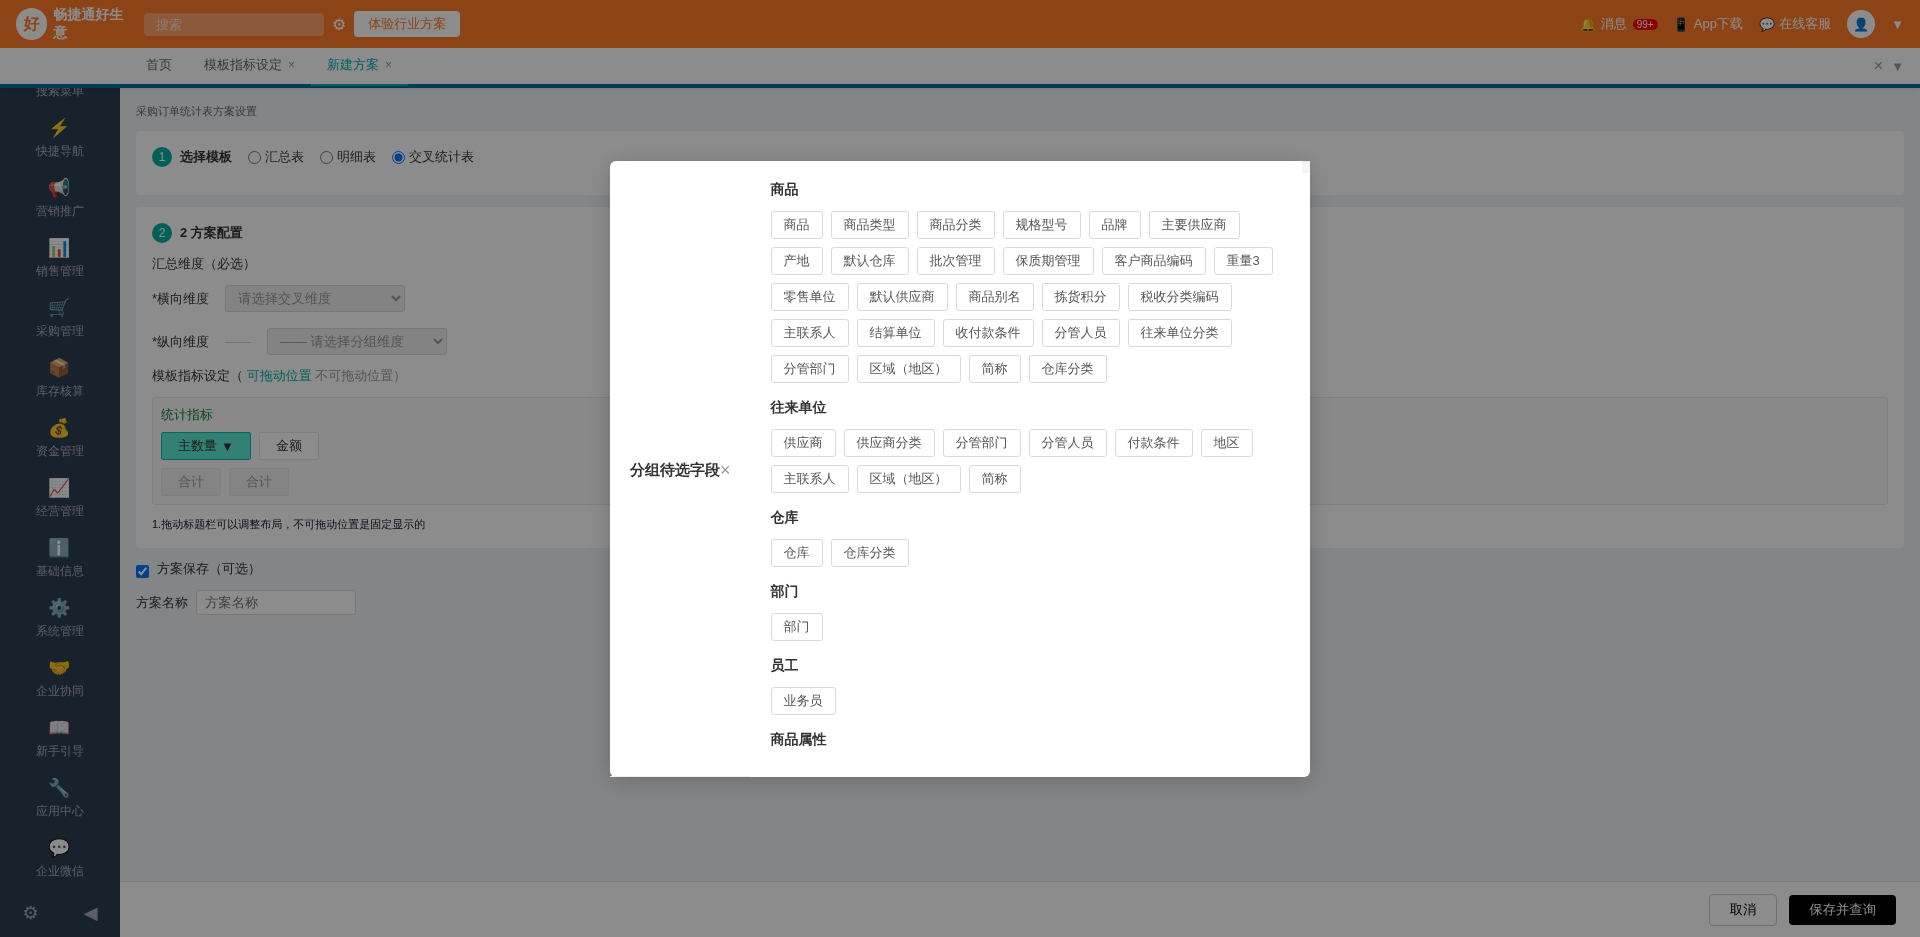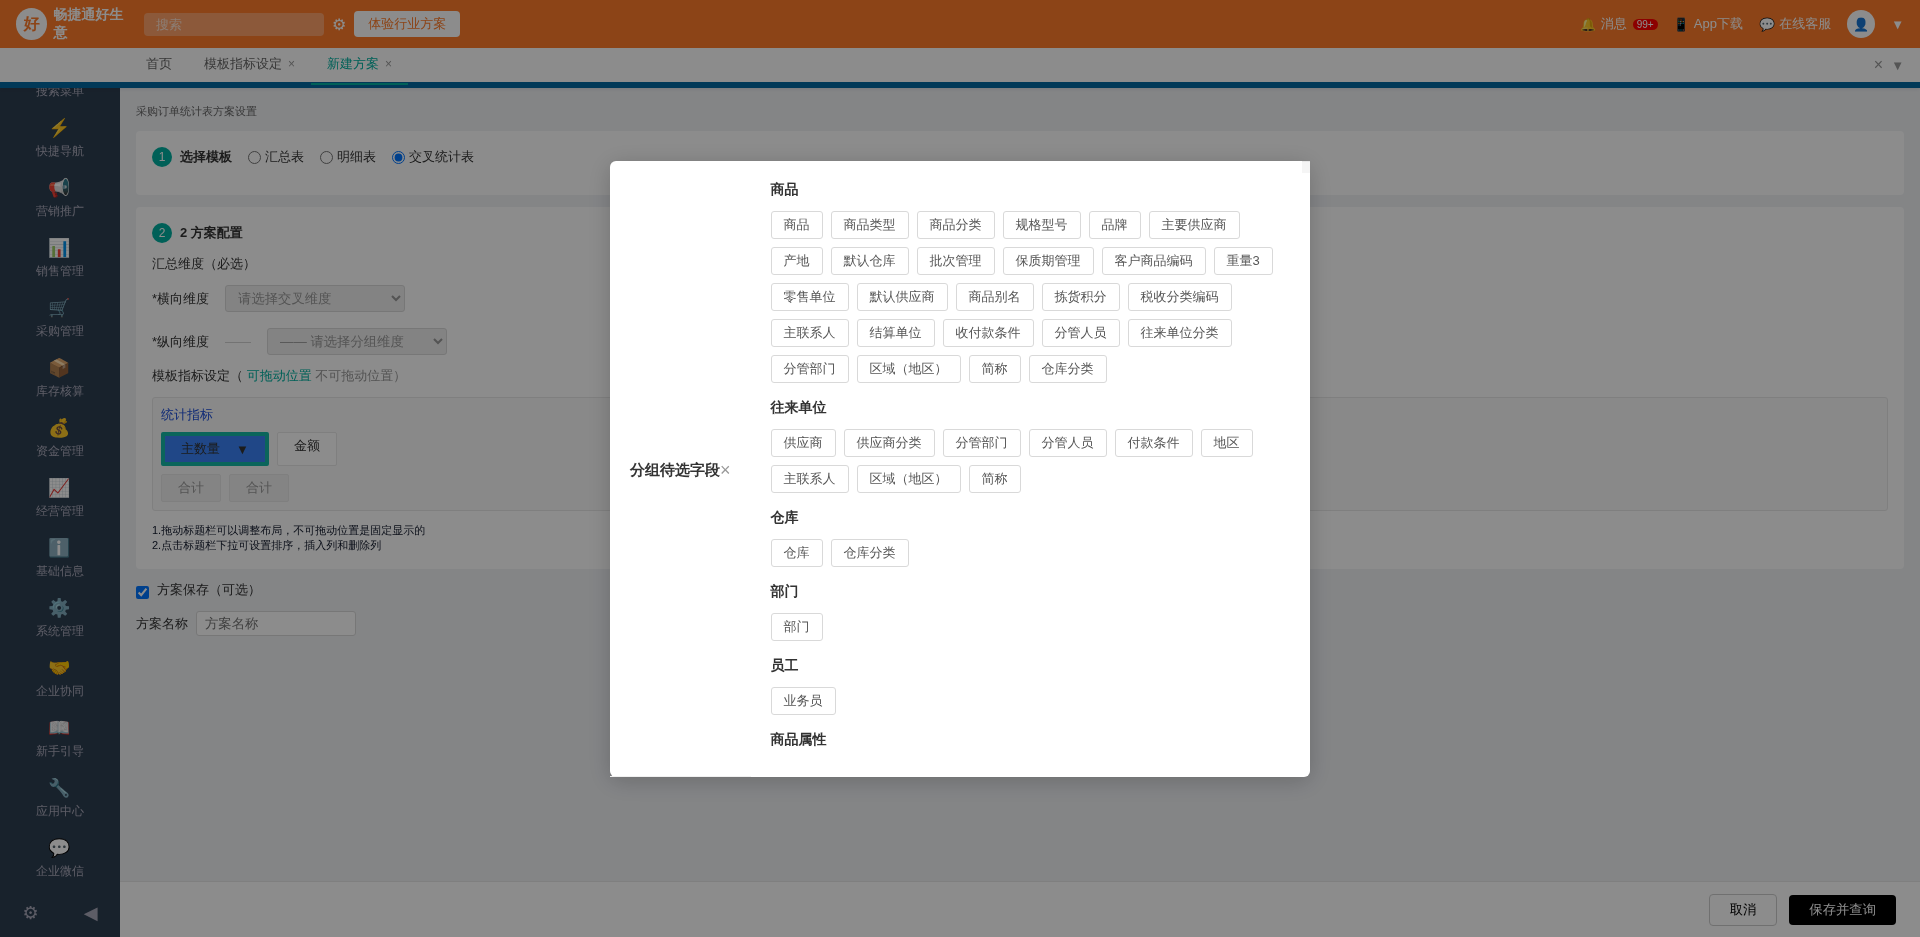--- a/index.html
+++ b/index.html
@@ -44,21 +44,21 @@
     
     .tab-bar {
       height: 40px;
       background: #fff;
       display: flex;
       align-items: center;
       padding: 0 0 0 130px;
       position: fixed;
       top: 48px; left: 0; right: 0;
       z-index: 99;
-      border-bottom: 6px solid #0369a1;
+      border-bottom: 4px solid #0369a1;
       box-shadow: 0 1px 4px rgba(0,0,0,0.1);
     }
     .tab {
       height: 40px; display: flex; align-items: center; padding: 0 16px;
       cursor: pointer; font-size: 13px; color: #666; border-bottom: 2px solid transparent;
       gap: 6px;
     }
     .tab.active { color: #00b0a0; border-bottom: 2px solid #00b0a0; }
     .tab .close-x { font-size: 12px; color: #999; }
 
@@ -341,42 +341,41 @@
         <option>—— 请选择分组维度</option>
       </select>
     </div>
     <div style="margin-bottom:12px; font-size:13px;">
       <span>模板指标设定（</span>
       <span style="color:#00b0a0;">可拖动位置</span>
       <span> </span>
       <span style="color:#999;">不可拖动位置）</span>
     </div>
     <div style="background:#f9f9f9; border:1px solid #e8e8e8; border-radius:3px; padding:8px;">
-      <div style="font-size:13px; color:#1d4ed8; margin-bottom:8px;">统计指标</div>
+      <div style="font-size:13px; color:#15803d; margin-bottom:8px;">统计指标</div>
       <div style="display:flex; gap:8px;">
-        <div style="background:#3b82f6; border:4px solid #14b8a6; padding:4px 16px; border-radius:2px; display:flex; align-items:center; gap:16px;">
+        <div style="background:#5eead4; border:1px solid #14b8a6; padding:4px 16px; border-radius:2px; display:flex; align-items:center; gap:4px;">
           <span>主数量</span>
           <span style="cursor:pointer;">▼</span>
         </div>
         <div style="background:#fff; border:1px solid #e8e8e8; padding:4px 16px; border-radius:2px;">
           <span>金额</span>
         </div>
       </div>
       <div style="display:flex; gap:8px; margin-top:8px;">
         <div style="background:#f0f0f0; border:1px solid #e8e8e8; padding:4px 16px; border-radius:2px; color:#999;">
           <span>合计</span>
         </div>
         <div style="background:#f0f0f0; border:1px solid #e8e8e8; padding:4px 16px; border-radius:2px; color:#999;">
           <span>合计</span>
         </div>
       </div>
     </div>
     <div style="margin-top:12px; color:#0f172a; font-size:11px;">
       <div>1.拖动标题栏可以调整布局，不可拖动位置是固定显示的</div>
-      <div>2.点击标题栏下拉可设置排序，插入列和删除列</div>
     </div>
   </div>
   <div style="display:flex; align-items:flex-end; gap:8px; margin-bottom:12px;">
     <input type="checkbox" checked="" style="">
     <span>方案保存（可选）</span>
   </div>
   <div style="display:flex; align-items:center; gap:8px;">
     <span>方案名称</span>
     <input type="text" style="border: 1px solid rgb(217, 217, 217); padding: 4px 8px; border-radius: 3px; width: 160px;" placeholder="方案名称">
   </div>

